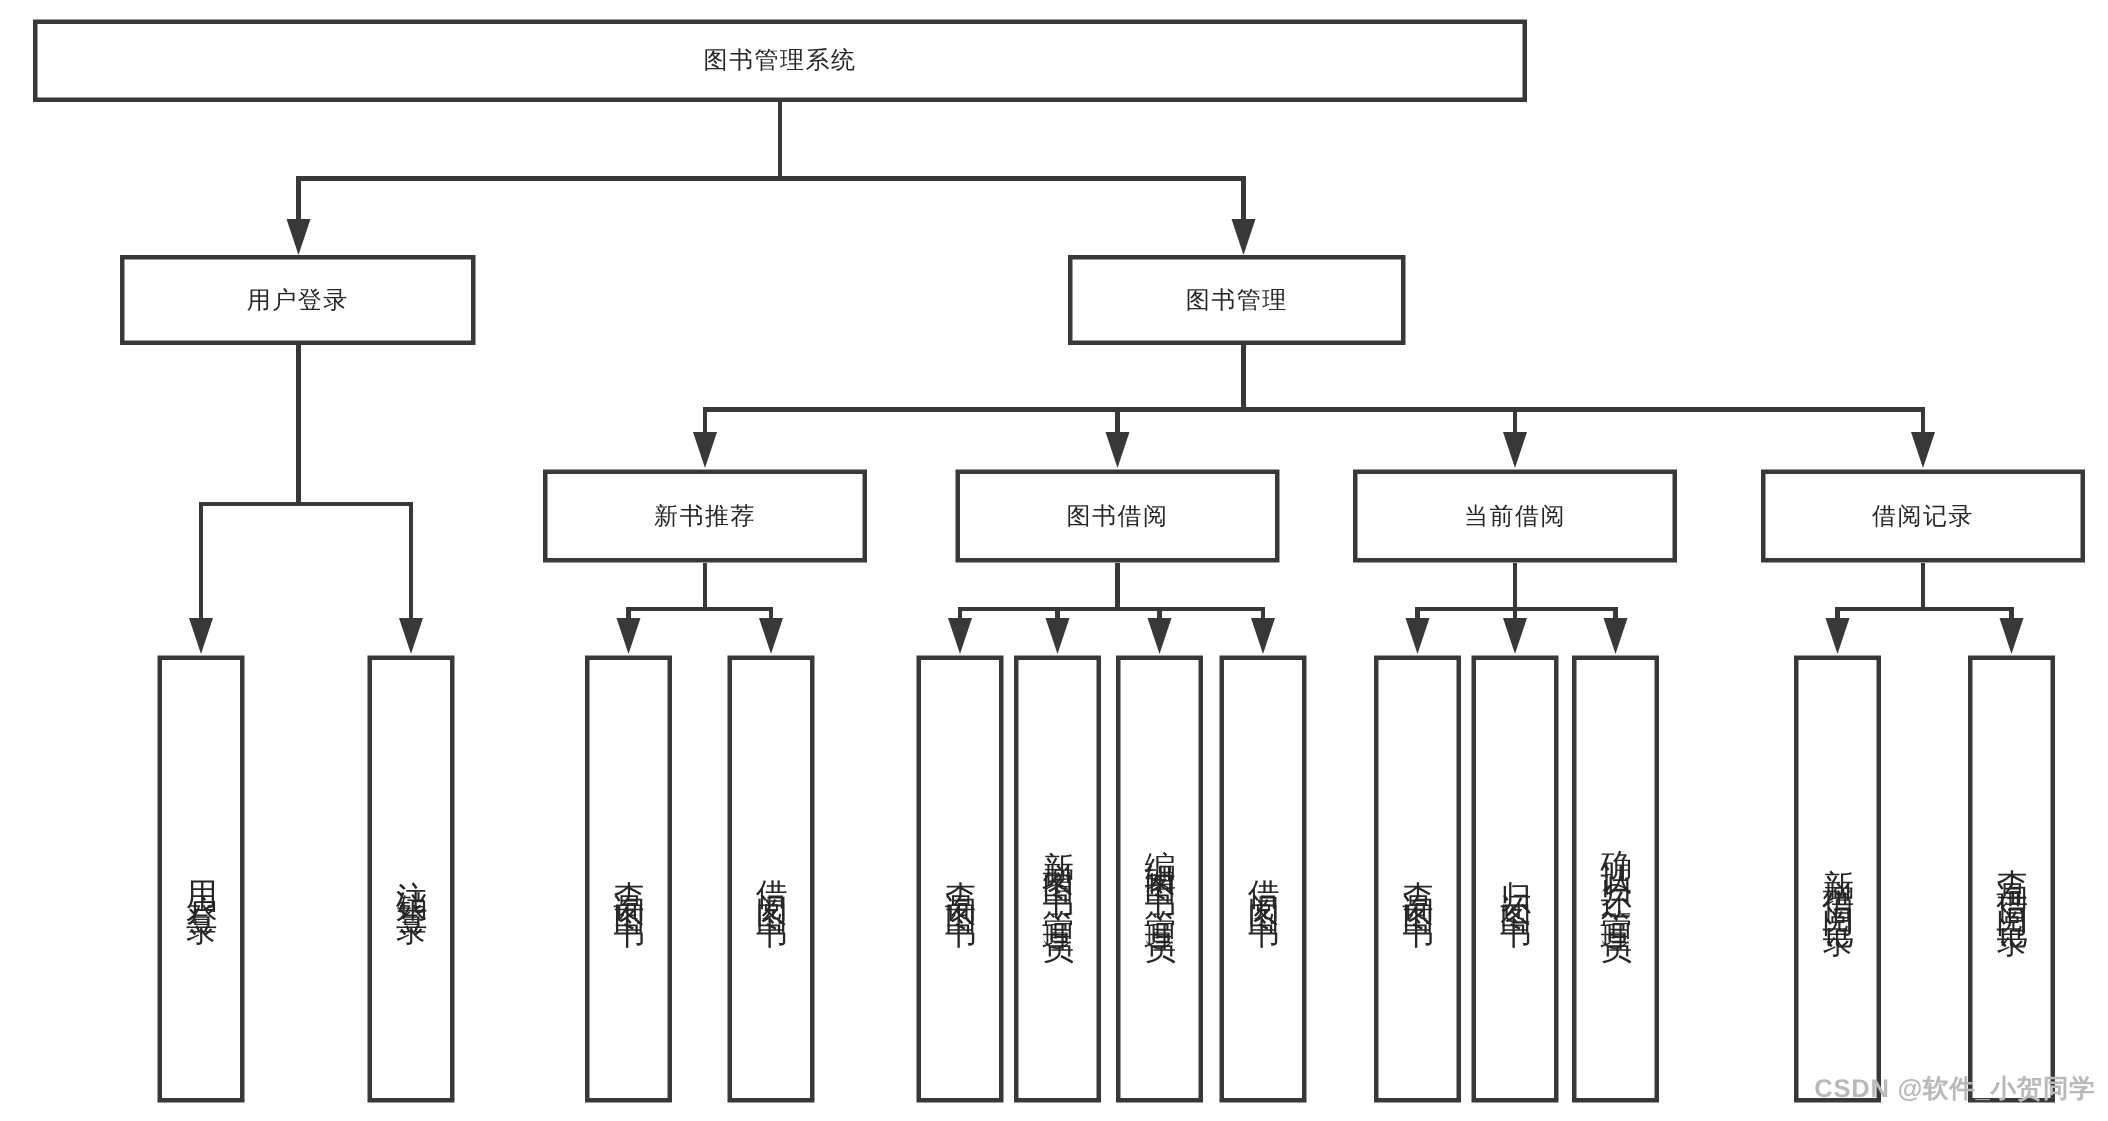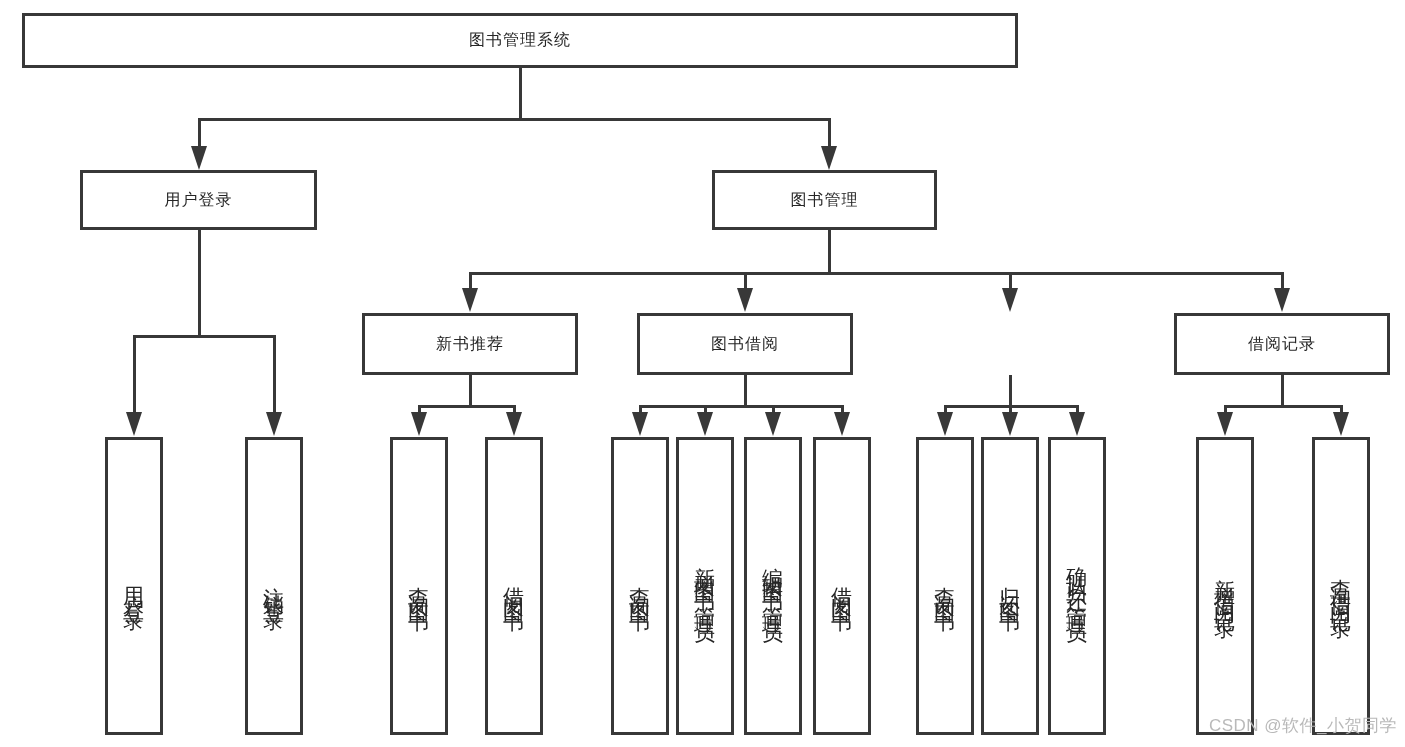--- a/index.html
+++ b/index.html
@@ -23,21 +23,21 @@
   .l3    { top:313px; width:216px; height:62px; }
   .l3a { left:362px;font-family:Liberation Mono, monospace; }  .l3b { left:637px; }  .l3c { left:902px; }  .l3d { left:1174px; }
   .leaf  { top:437px; width:58px; height:298px; }
   .lf1  { left:105px; }  .lf2  { left:245px; }
   .lf3  { left:390px; }  .lf4  { left:485px; }
   .lf5  { left:611px; }  .lf6  { left:676px; }  .lf7  { left:744px; }  .lf8  { left:813px; }
   .lf9  { left:916px; }  .lf10 { left:981px; }  .lf11 { left:1048px; }
   .lf12 { left:1196px; } .lf13 { left:1312px; }
   .watermark {
     position:absolute; right:8px; top:714px; font-size:17px; color:#b9b9b9;
-    letter-spacing:0.5px; white-space:nowrap;
+    letter-spacing:0.5px; white-space:nowrap;font-weight:bold;
   }
 </style>
 </head>
 <body>
 
 <div class="stage">
 
   <svg class="connector-layer" width="1405" height="747" viewBox="0 0 1405 747" xmlns="http://www.w3.org/2000/svg">
       <line x1="520" y1="68" x2="520" y2="119" stroke="#383838" stroke-width="3" shape-rendering="crispEdges"></line>
       <line x1="197.5" y1="119" x2="830.5" y2="119" stroke="#383838" stroke-width="3" shape-rendering="crispEdges"></line>
@@ -103,20 +103,23 @@
   <div class="box l2b">
     <span class="hlabel">图书管理</span>
   </div>
 
   <div class="box l3 l3a">
     <span class="hlabel">新书推荐</span>
   </div>
   <div class="box l3 l3b">
     <span class="hlabel">图书借阅</span>
   </div>
+  <div class="box l3 l3c">
+    <span class="hlabel">当前借阅</span>
+  </div>
   <div class="box l3 l3d">
     <span class="hlabel">借阅记录</span>
   </div>
 
   <div class="box leaf lf1">
     <span>用户登录</span>
   </div>
   <div class="box leaf lf2">
     <span>注销登录</span>
   </div>

